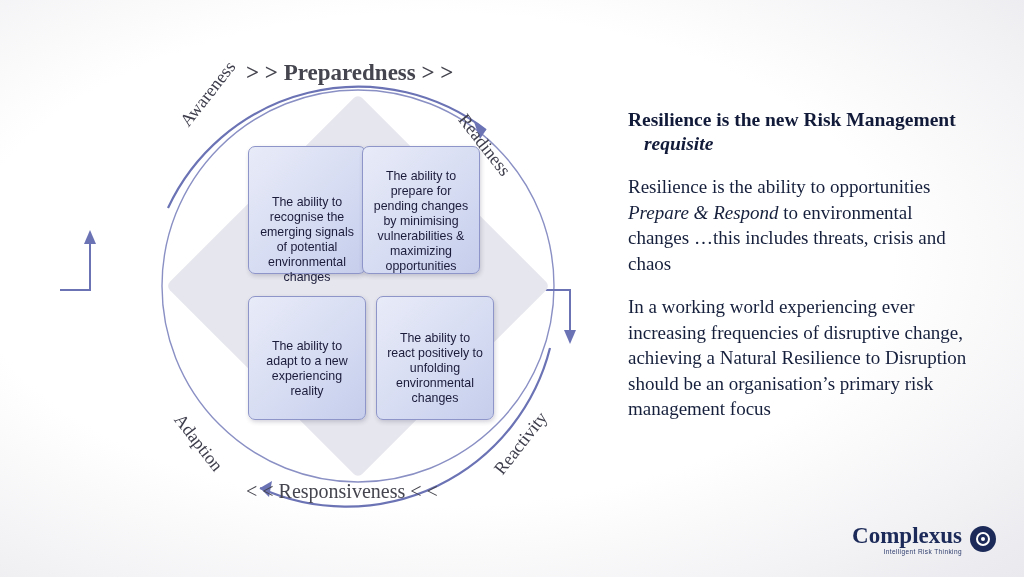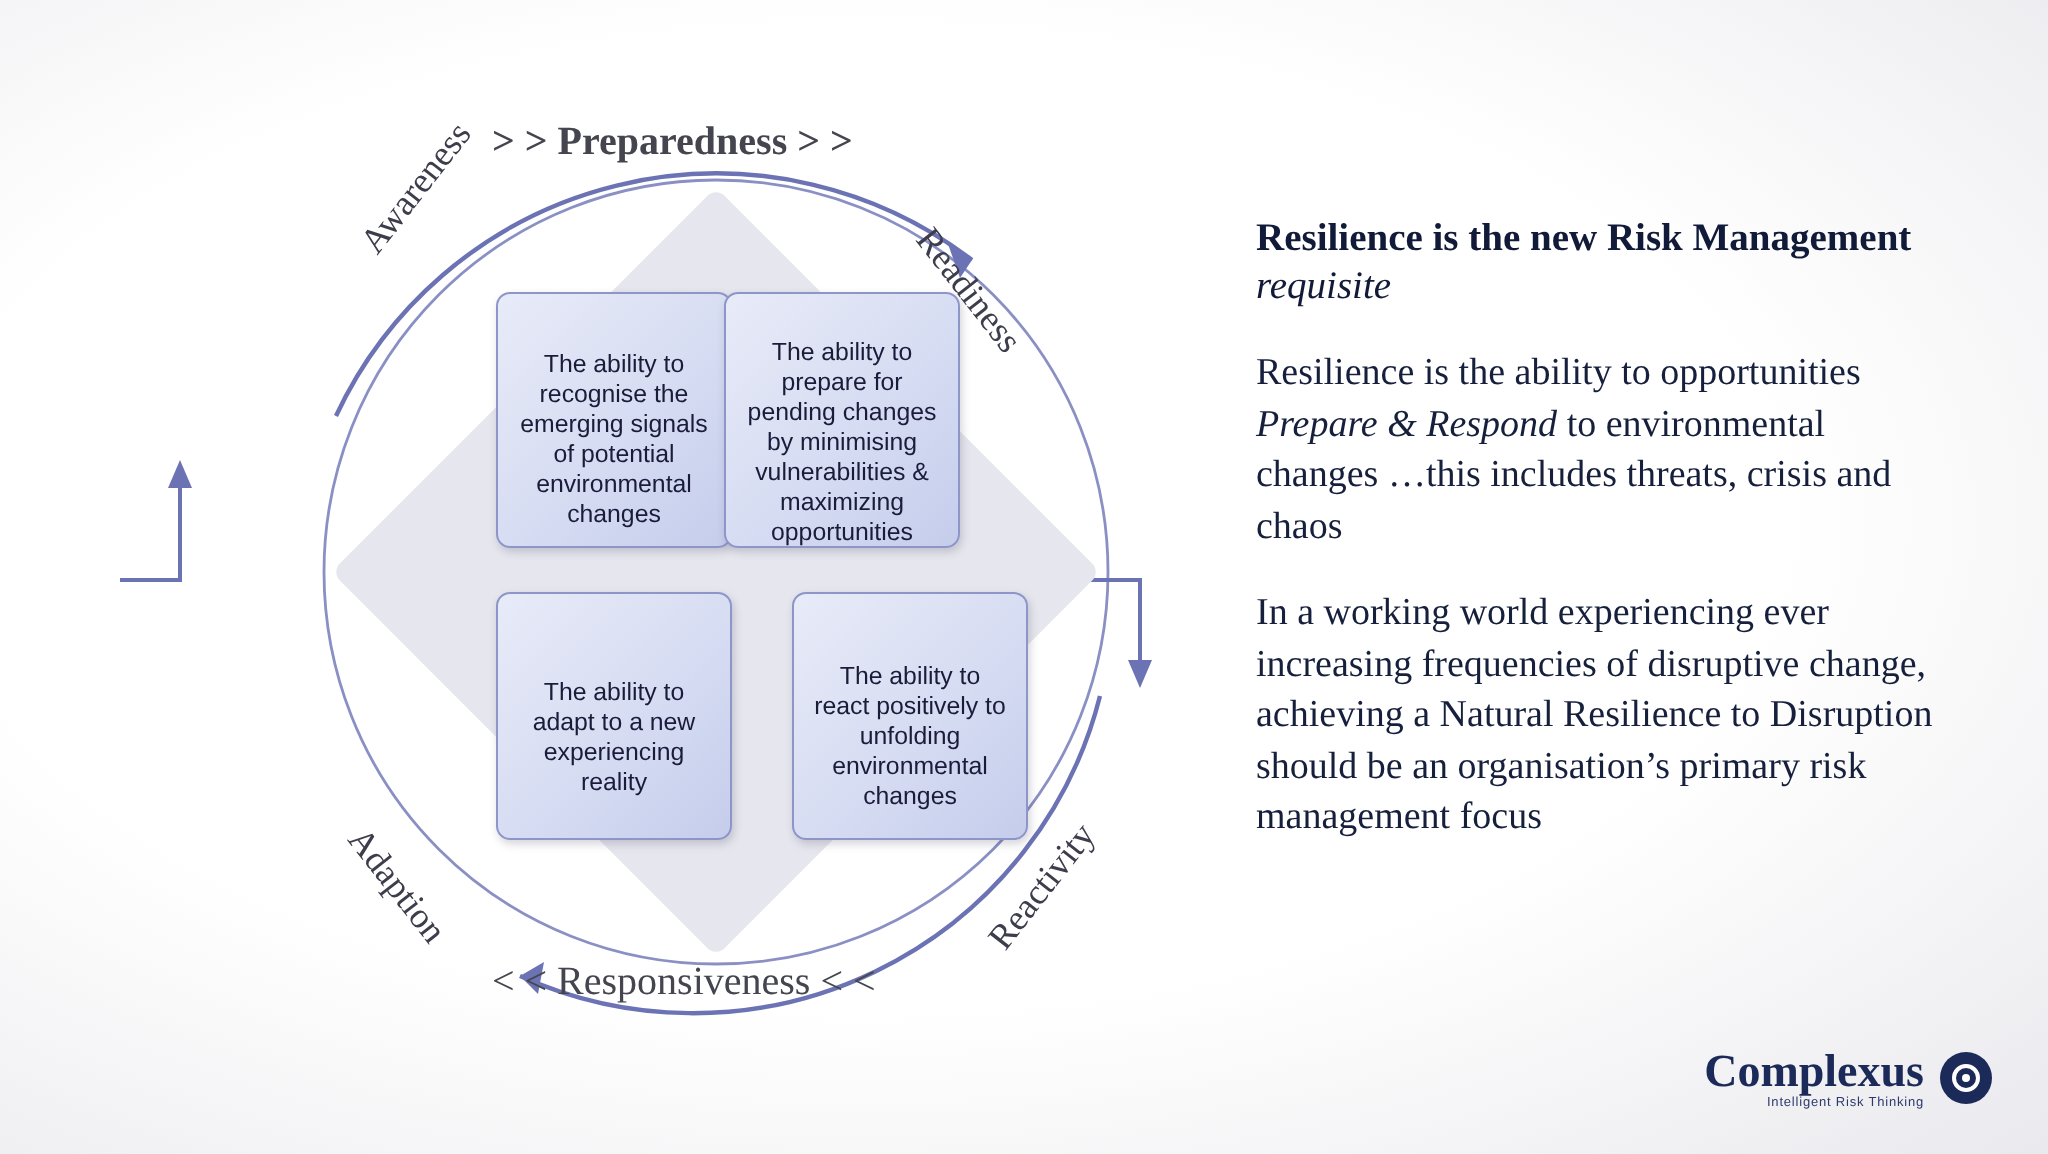--- a/index.html
+++ b/index.html
@@ -52,24 +52,24 @@
     font-size: 12.4px;
     line-height: 15px;
     text-align: center;
     padding: 10px 8px 6px 8px;
     font-family: "Liberation Sans", sans-serif;
   }
   .quad.tl { left: 198px; top: 128px; }
   .quad.tr { left: 312px; top: 128px; }
   .quad.bl { left: 198px; top: 278px; height: 124px; }
   .quad.br { left: 326px; top: 278px; height: 124px; }
-  .quad.tl { padding-top: 28px; text-align: center; }
+  .quad.tl { padding-top: 48px; text-align: center; }
   .quad.tr { padding-top: 22px; }
   .quad.bl { padding-top: 42px; }
-  .quad.br { padding-top: 34px; margin-left: 20px; }
+  .quad.br { padding-top: 34px; }
 
   .center-word {
     position: absolute;
     left: 176px; top: 250px;
     width: 270px;
     text-align: center;
     font-family: "Liberation Serif", serif;
     font-size: 37px;
     font-weight: bold;
     letter-spacing: 0.5px;
@@ -85,21 +85,21 @@
 
   
   .arc-label {
     position: absolute;
     color: #3b3b4f;
     font-family: "Liberation Serif", serif;
     white-space: nowrap;
   }
   .arc-top {
     left: 196px; top: 42px;
-    font-size: 20px;
+    font-size: 23px;
     font-weight: bold;
     color: #45454f;
   }
   .arc-bottom {
     left: 196px; top: 462px;
     font-size: 20px;
     font-weight: normal;
     color: #45454f;
   }
   .lbl-awareness {
@@ -147,21 +147,22 @@
   }
   #textcol h1 {
     margin: 0 0 18px 0;
     font-size: 19.5px;
     line-height: 24px;
     font-weight: bold;
     color: #111a38;
   }
   #textcol h1 em {
     font-style: italic;
-    font-weight: normal;
+    font-weight: bold;
+    margin-left: 16px;
   }
   .para {
     margin: 0 0 18px 0;
     font-size: 19px;
     line-height: 25.5px;
     color: #16203c;
   }
   .para em { font-style: italic; }
 
   

